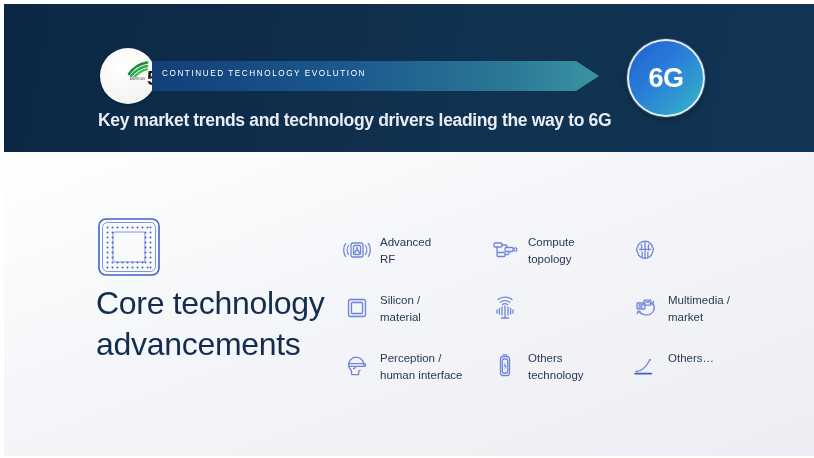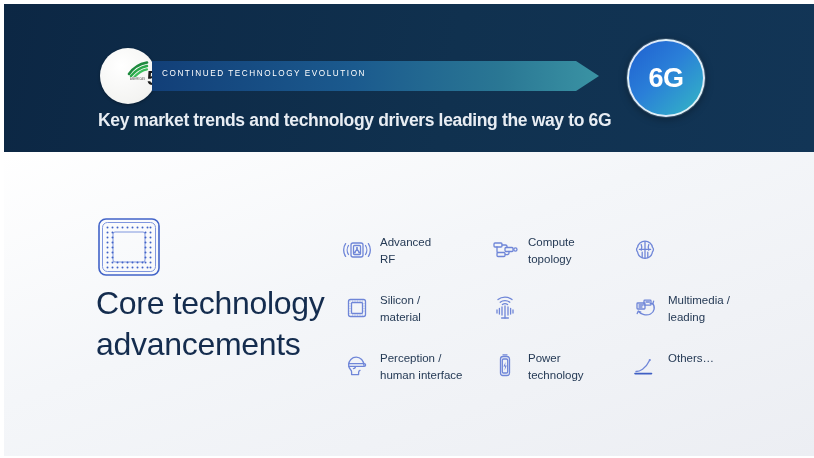--- a/index.html
+++ b/index.html
@@ -422,21 +422,21 @@
             <rect class="ico-stroke" x="12" y="4.2" width="7" height="5" rx="0.8"></rect>
             <path class="ico-stroke" d="M7 9 H11 M7 11 H10"></path>
             <path class="ico-stroke" d="M14 6 H17.5"></path>
             <path class="ico-stroke" d="M20.5 7.5 C23.5 10.5, 22.5 16, 18.5 18 C14.5 20, 9 18.5, 6.5 15.5"></path>
             <path class="ico-stroke" d="M5.2 17.6 L6.3 15.1 L8.8 16"></path>
             <path class="ico-stroke" d="M21.6 5.2 L20.8 7.9 L18.2 7.3"></path>
           </svg>
         </span>
         <span class="cell-label">
           <span>Multimedia /</span><br>
-          <span>leading</span>
+          <span>market</span>
         </span>
       </div>
 
       <div class="cell">
         <span class="cell-icon">
           <svg width="26" height="24" viewBox="0 0 26 24">
             <path class="ico-stroke" d="M20 11.5 C20 6.6, 16.4 3.2, 12.2 3.2 C8 3.2, 4.6 6.6, 4.6 11 C4.6 13.4, 5.8 15, 6.8 16 C7.4 16.6, 7.6 17.2, 7.6 18 V20.6 H14.6 V18.4 C14.6 17.4, 15.2 16.8, 16 16.4"></path>
             <path class="ico-stroke" d="M4.8 9.6 H20.2 C21.2 9.6, 21.6 10.2, 21.6 11 C21.6 11.8, 21.2 12.4, 20.2 12.4 H4.8"></path>
             <path class="ico-stroke" d="M11.4 12.6 C11.4 14, 10.4 14.6, 9.4 14.6"></path>
           </svg>
@@ -450,21 +450,21 @@
       <div class="cell">
         <span class="cell-icon">
           <svg width="18" height="26" viewBox="0 0 18 26">
             <rect class="ico-stroke" x="4.5" y="3.5" width="9" height="19" rx="2.5"></rect>
             <rect class="ico-stroke" x="6.3" y="6" width="5.4" height="14" rx="1.2"></rect>
             <path class="ico-stroke" d="M7 1.8 H11"></path>
             <path class="ico-fill" d="M9.6 9 L7.4 13.6 H9.1 L8.5 17.4 L10.8 12.6 H9.1 Z"></path>
           </svg>
         </span>
         <span class="cell-label">
-          <span>Power</span><br>
+          <span>Others</span><br>
           <span>technology</span>
         </span>
       </div>
 
       <div class="cell">
         <span class="cell-icon">
           <svg width="28" height="22" viewBox="0 0 28 22">
             <path class="ico-stroke" d="M5 16.5 C8.5 16.5, 14.5 14, 18.5 5.5"></path>
             <circle class="ico-fill" cx="18.8" cy="5" r="1.1"></circle>
             <path d="M4 18.6 H20.5" stroke="#3f5fc4" stroke-width="1.6" fill="none" stroke-linecap="round"></path>

